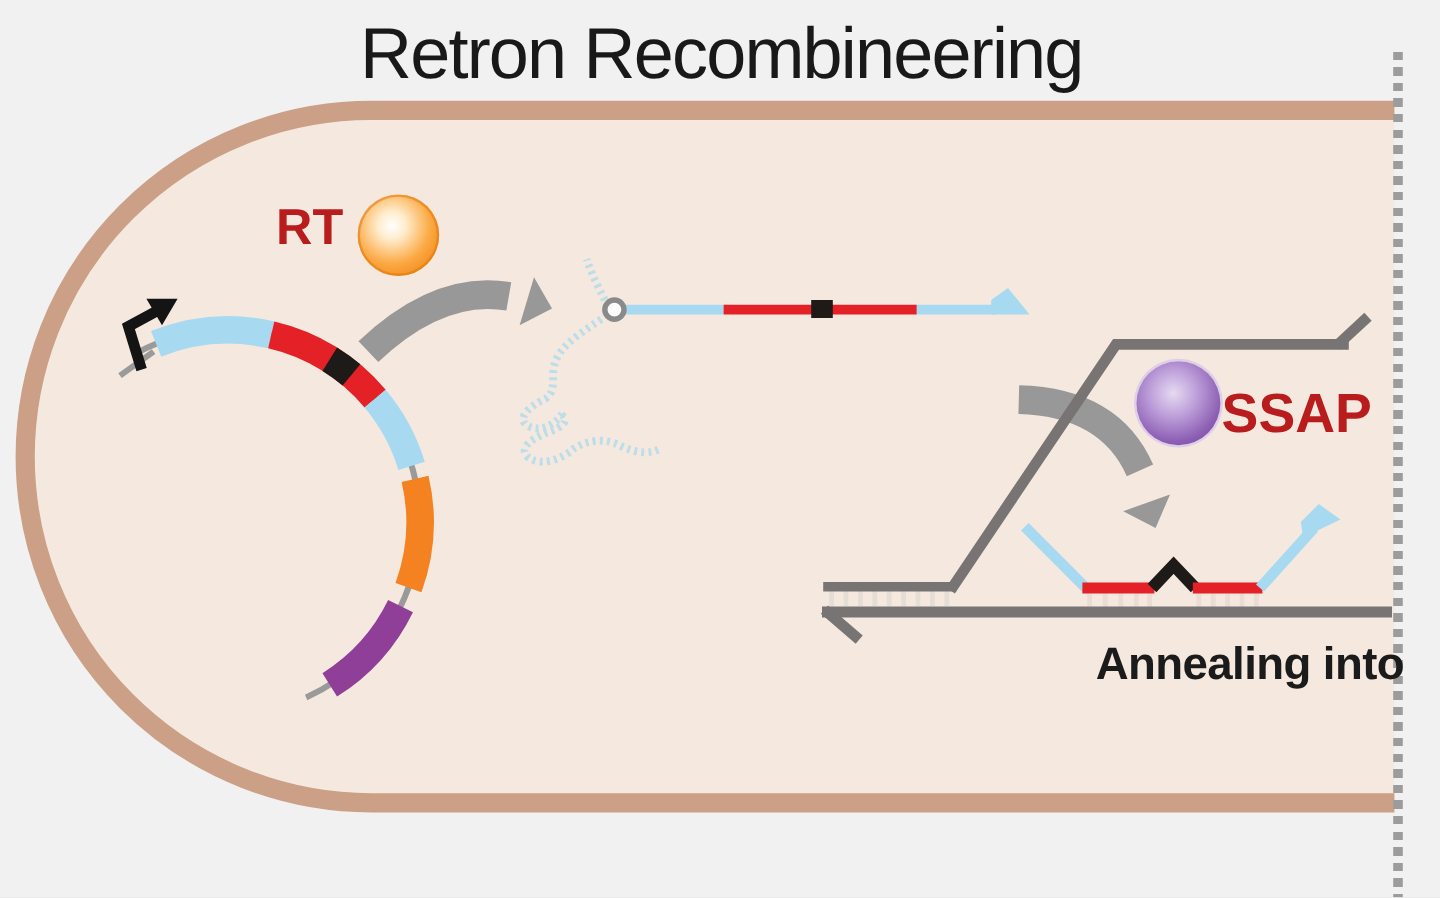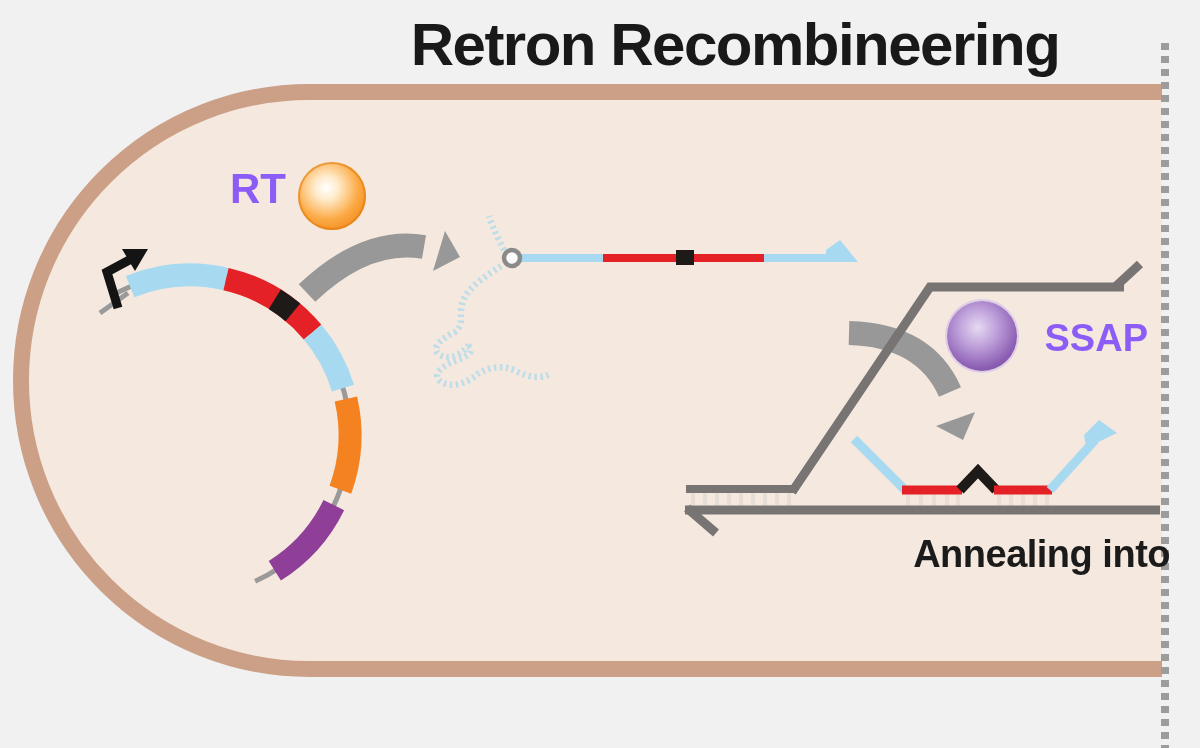--- a/index.html
+++ b/index.html
@@ -13,26 +13,26 @@
     position:absolute;left:13px;top:84px;width:1400px;height:593px;
     box-sizing:border-box;background:#f5e9df;
     border:16px solid #cba086;border-radius:298px 0 0 298px;
   }
   .dotted-line{
     position:absolute;left:1161px;top:43px;width:8px;height:705px;
     background-image:repeating-linear-gradient(to bottom,#9c9c9c 0 7px,transparent 7px 13px);
   }
   .gfx{position:absolute;left:0;top:0;width:1200px;height:748px;}
   .figure-title{
-    position:absolute;left:300px;top:12px;width:870px;text-align:center;
-    font-size:60px;font-weight:bold;color:#191919;letter-spacing:-1.5px;line-height:66px;
+    position:absolute;left:300px;top:12px;width:870px;text-align:left;
+    font-size:60px;font-weight:normal;color:#191919;letter-spacing:-1.5px;line-height:66px;
   }
-  .label{position:absolute;font-weight:bold;color:#8b5cf6;}
+  .label{position:absolute;font-weight:bold;color:#b91c1c;}
   .rt-label{left:218px;top:165px;width:80px;text-align:center;font-size:42px;}
-  .ssap-label{left:1018px;top:317px;width:130px;text-align:right;font-size:38px;}
+  .ssap-label{left:1018px;top:317px;width:130px;text-align:left;font-size:46px;}
   .caption{
     position:absolute;left:800px;top:533px;width:370px;text-align:right;
     font-size:38px;font-weight:bold;color:#1b1b1b;line-height:43px;letter-spacing:-0.5px;
   }
   .sphere{position:absolute;border-radius:50%;}
   .rt-sphere{
     left:298px;top:162px;width:68px;height:68px;
     background:radial-gradient(circle at 42% 38%, #ffffff 0%, #ffeccd 20%, #fbaa45 55%, #f18a1c 82%, #ea7f12 100%);
     box-shadow:inset 0 0 0 2px rgba(224,120,10,0.55);
   }

